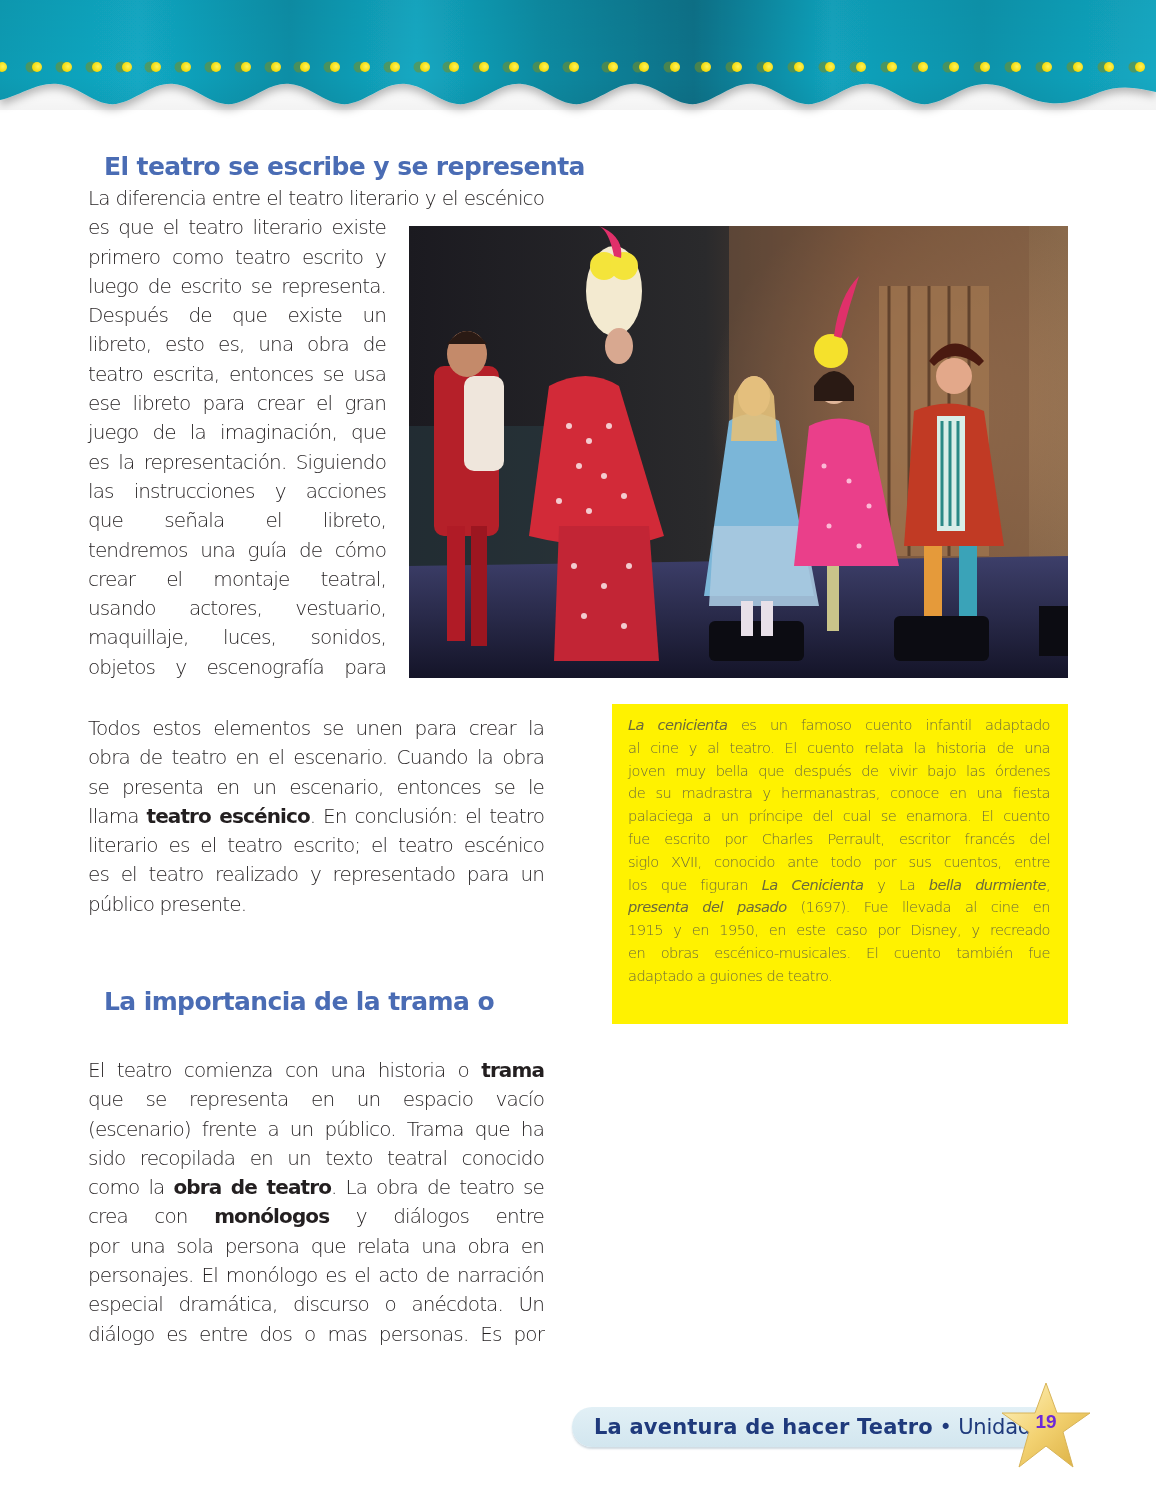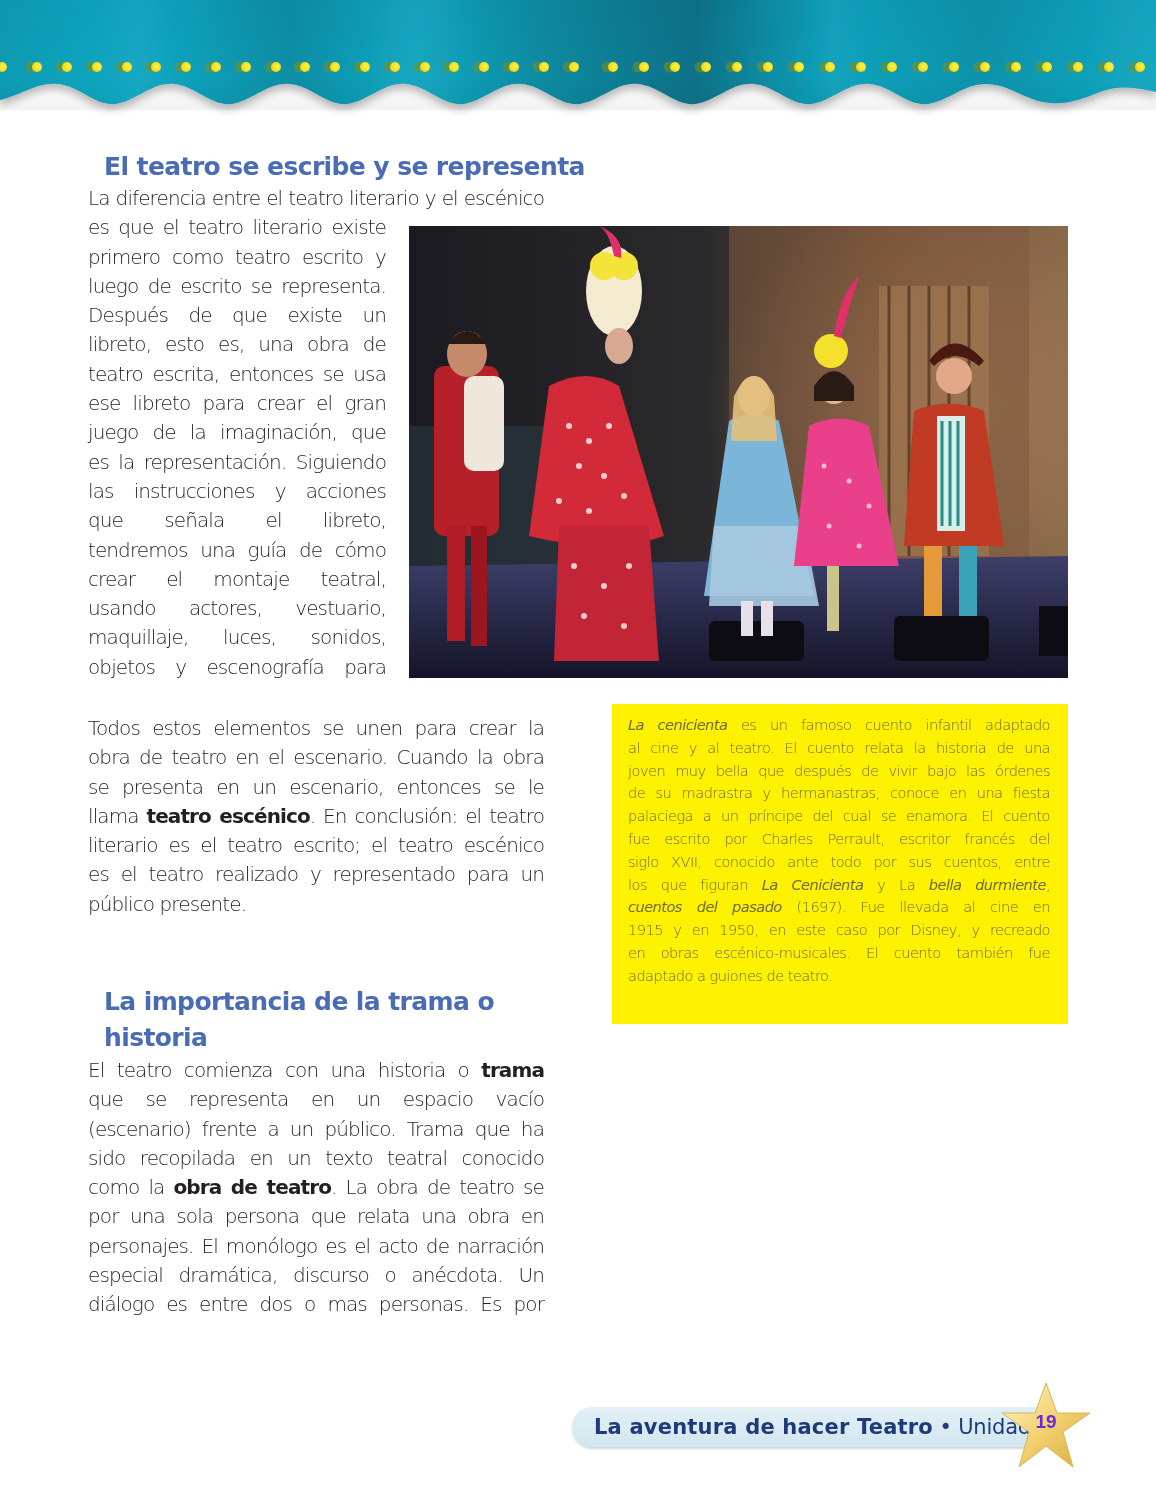--- a/index.html
+++ b/index.html
@@ -334,38 +334,38 @@
 <div class="sidebar-box">
   <p>
     <span class="line"><i>La cenicienta</i><span> es un famoso cuento infantil adaptado</span></span>
     <span class="line">al cine y al teatro. El cuento relata la historia de una</span>
     <span class="line">joven muy bella que después de vivir bajo las órdenes</span>
     <span class="line">de su madrastra y hermanastras, conoce en una fiesta</span>
     <span class="line">palaciega a un príncipe del cual se enamora. El cuento</span>
     <span class="line">fue escrito por Charles Perrault, escritor francés del</span>
     <span class="line">siglo XVII, conocido ante todo por sus cuentos, entre</span>
     <span class="line"><span>los que figuran </span><i>La Cenicienta</i><span> y La </span><i>bella durmiente</i><span>,</span></span>
-    <span class="line"><i>cuentos del pasado</i><span> (1697). Fue llevada al cine en</span></span>
+    <span class="line"><i>presenta del pasado</i><span> (1697). Fue llevada al cine en</span></span>
     <span class="line">1915 y en 1950, en este caso por Disney, y recreado</span>
     <span class="line">en obras escénico-musicales.  El cuento también fue</span>
     <span class="line last">adaptado a guiones de teatro.</span>
   </p>
 </div>
 
 <h2 class="h2" style="left:88px; top:968px;">
   <span style="display:block">La importancia de la trama o</span>
-  <span style="display:block">historia</span>
 </h2>
 
 <div class="body-text" style="left:88px; top:1056px; width:456px;">
   <span class="line"><span>El teatro comienza con una historia o </span><b>trama</b></span>
   <span class="line">que se representa en un espacio vacío</span>
   <span class="line">(escenario) frente a un público. Trama que ha</span>
   <span class="line">sido recopilada en un texto teatral conocido</span>
   <span class="line"><span>como la </span><b>obra de teatro</b><span>. La obra de teatro se</span></span>
+  <span class="line"><span>crea con </span><b>monólogos</b><span> y diálogos entre</span></span>
   <span class="line">por una sola persona que relata una obra en</span>
   <span class="line">personajes. El monólogo es el acto de narración</span>
   <span class="line">especial dramática, discurso o anécdota. Un</span>
   <span class="line">diálogo es entre dos o mas personas. Es por</span>
 </div>
 
 <div class="footer-pill"></div>
 <div class="footer-text">
   <span class="strong">La aventura de hacer Teatro</span><span class="unit"> • </span><span class="unit">Unidad 1</span>
 </div>

